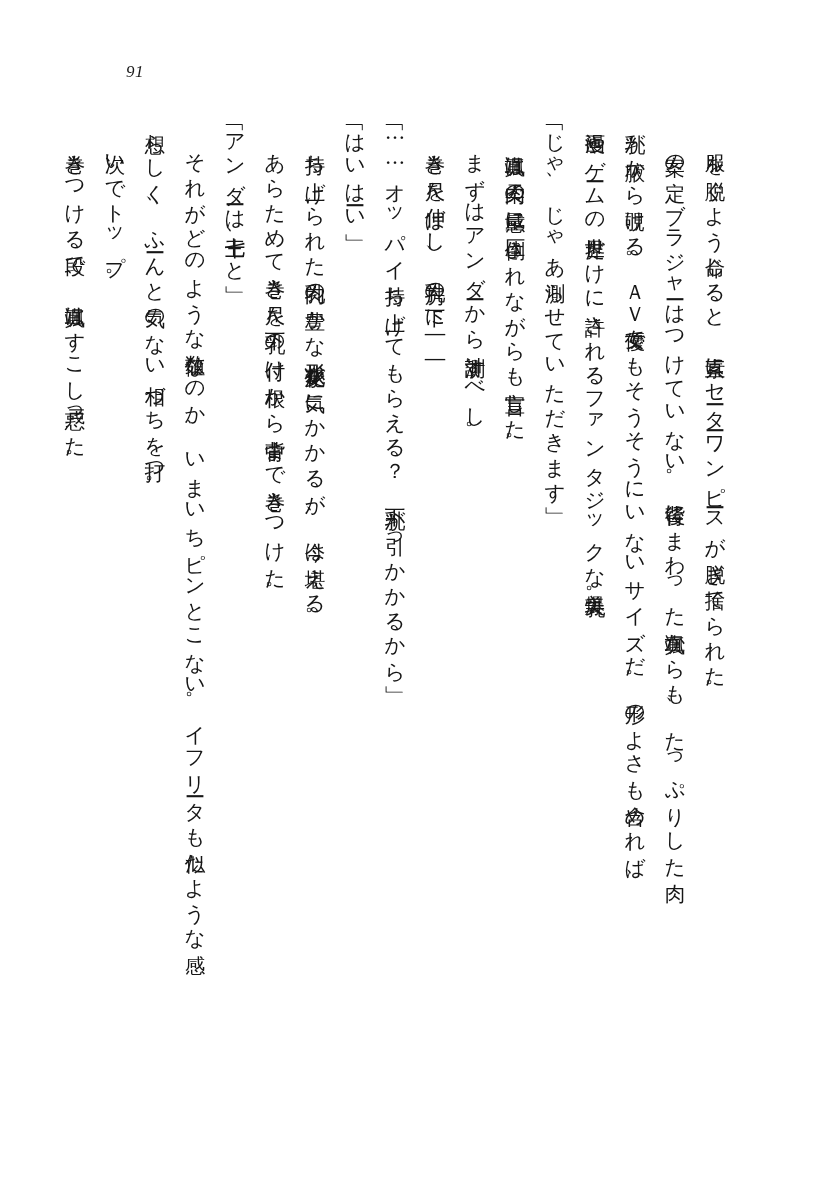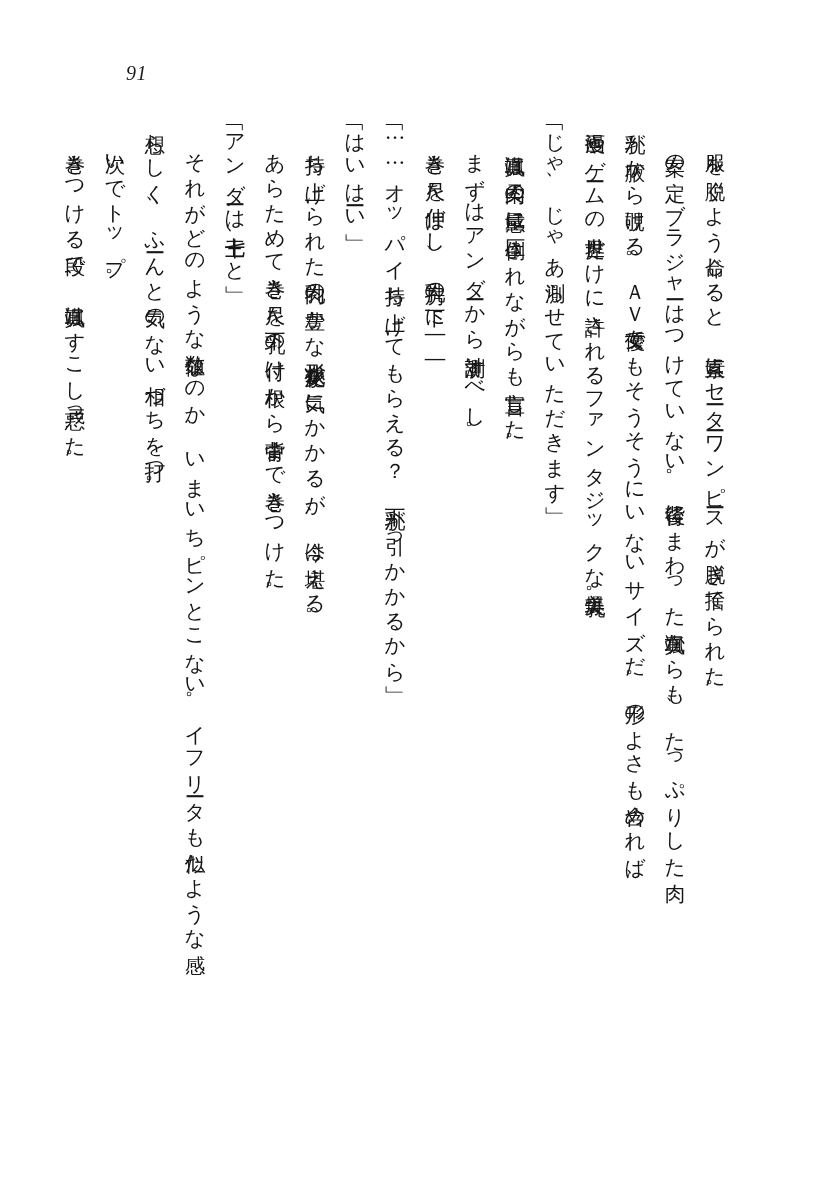--- a/index.html
+++ b/index.html
@@ -18,21 +18,21 @@
     background: #ffffff;
     overflow: hidden;
     box-sizing: border-box;
   }
   .page-number {
     position: absolute;
     top: 62px;
     left: 126px;
     font-family: "Liberation Serif", "DejaVu Serif", serif;
     font-style: italic;
-    font-size: 20px;
+    font-size: 17px;
     color: #1a1a1a;
     letter-spacing: 0.5px;
   }
   .body-text {
     position: absolute;
     top: 118px;
     right: 92px;
     height: 960px;
     width: 610px;
     writing-mode: vertical-rl;

